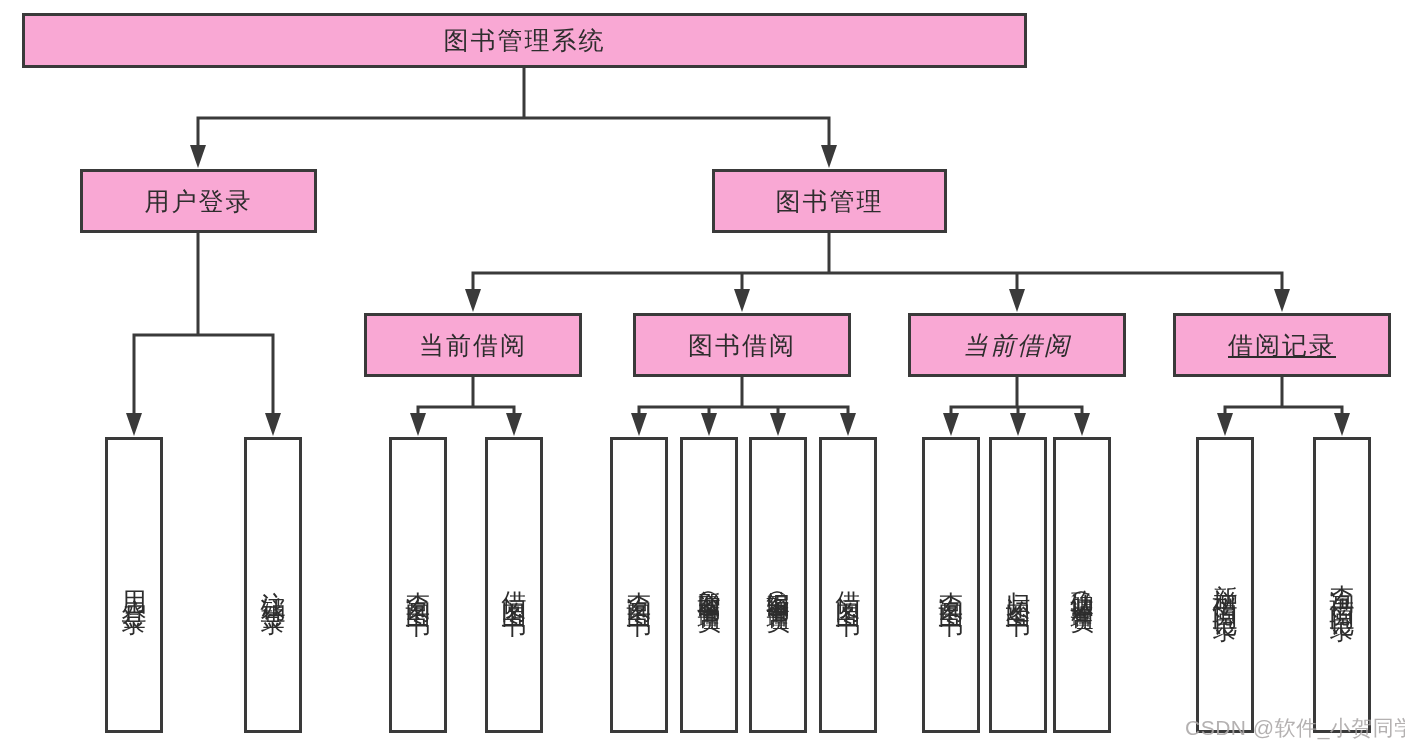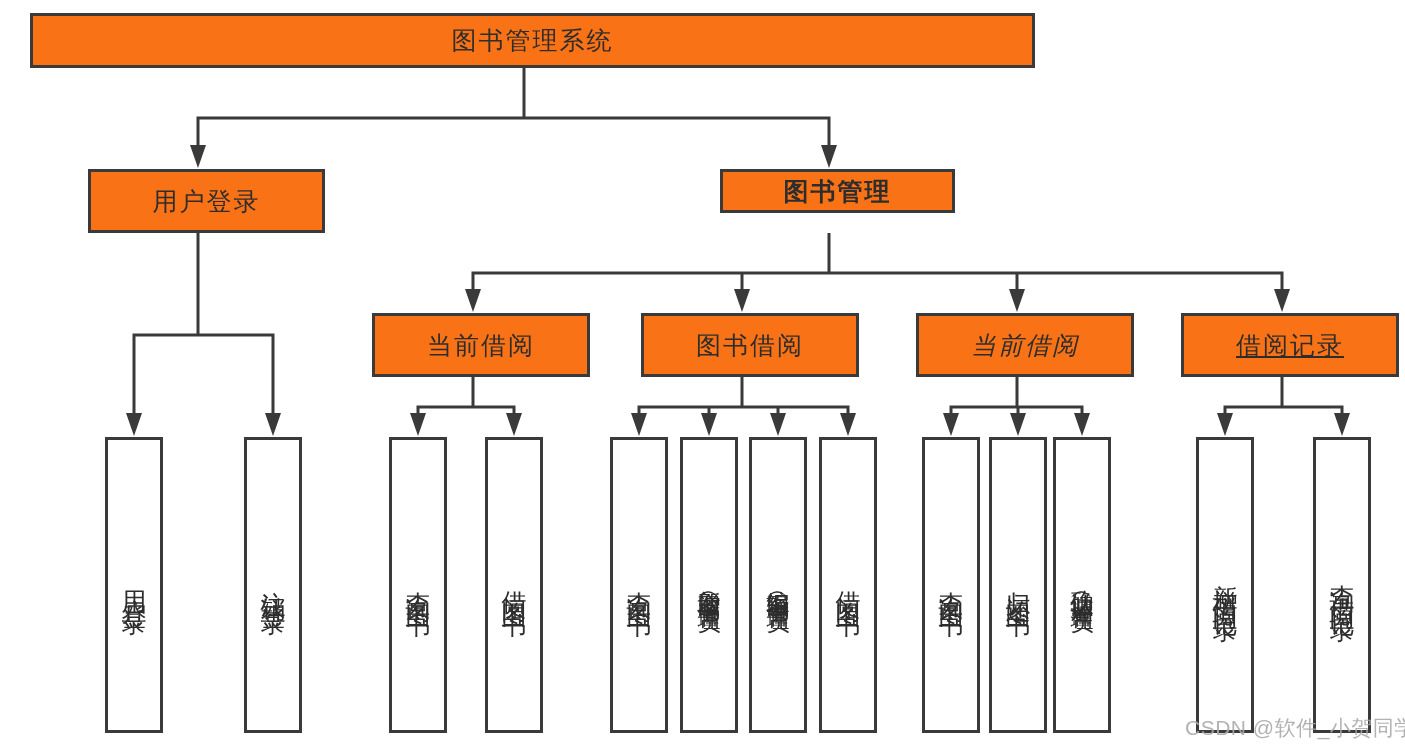--- a/index.html
+++ b/index.html
@@ -2,42 +2,42 @@
 <html><head>
 <meta charset="utf-8">
 <style>
   html,body{margin:0;padding:0;background:#ffffff;}
   .stage{
     position:relative;width:1405px;height:747px;background:#ffffff;
     font-family:"Liberation Sans","DejaVu Sans",sans-serif;overflow:hidden;
   }
   .connector-layer{position:absolute;left:0;top:0;width:1405px;height:747px;}
   .node{
-    position:absolute;box-sizing:border-box;border:3px solid #3a3a3a;background:#f97316;
+    position:absolute;box-sizing:border-box;border:3px solid #3a3a3a;background:#f9a8d4;
     display:flex;align-items:center;justify-content:center;
-    font-size:25px;color:#2d2d2d;letter-spacing:2px;white-space:nowrap;margin-left:8px;
+    font-size:25px;color:#2d2d2d;letter-spacing:2px;white-space:nowrap;
   }
   .leaf{
     position:absolute;box-sizing:border-box;border:3px solid #3a3a3a;background:#ffffff;
     display:flex;align-items:center;justify-content:center;
   }
   .leaf span{
     writing-mode:vertical-rl;text-orientation:mixed;
     font-size:25px;color:#2d2d2d;letter-spacing:7px;line-height:1;
   }
   .leaf.long span{font-size:23px;letter-spacing:3px;}
   .watermark{
     position:absolute;left:1185px;top:714px;z-index:5;
     font-size:21px;color:rgba(172,169,169,0.9);letter-spacing:0.5px;white-space:nowrap;
   }
 
   
   #n-root{left:22px;top:13px;width:1005px;height:55px;}
   #n-user-login{left:80px;top:169px;width:237px;height:64px;}
-  #n-book-mgmt{left:712px;top:169px;width:235px;height:44px;font-weight:bold;}
+  #n-book-mgmt{left:712px;top:169px;width:235px;height:64px;}
   #n-sec-0{left:364px;top:313px;width:218px;height:64px;}
   #n-sec-1{left:633px;top:313px;width:218px;height:64px;text-align:right;}
   #n-sec-2{left:908px;top:313px;width:218px;height:64px;font-style:italic;}
   #n-sec-3{left:1173px;top:313px;width:218px;height:64px;text-decoration:underline;}
 
   .leaf{top:437px;width:58px;height:296px;}
   #lf-0{left:105px;} #lf-1{left:244px;}
   #lf-2{left:389px;} #lf-3{left:485px;}
   #lf-4{left:610px;} #lf-5{left:680px;} #lf-6{left:749px;} #lf-7{left:819px;}
   #lf-8{left:922px;} #lf-9{left:989px;} #lf-10{left:1053px;}

